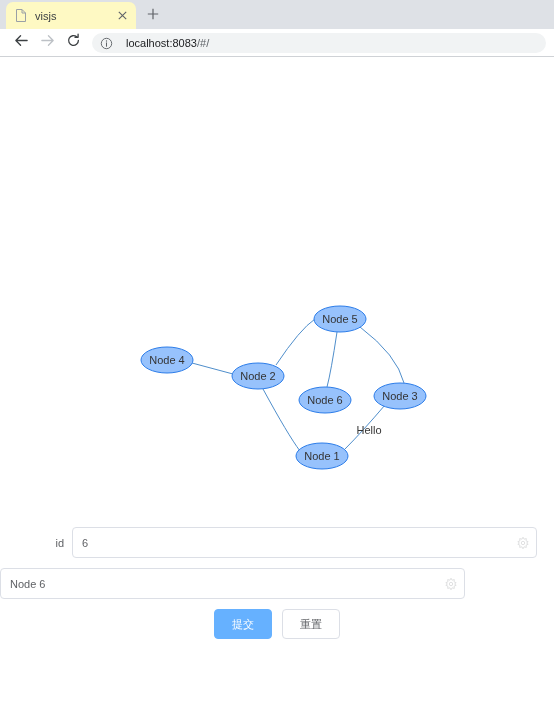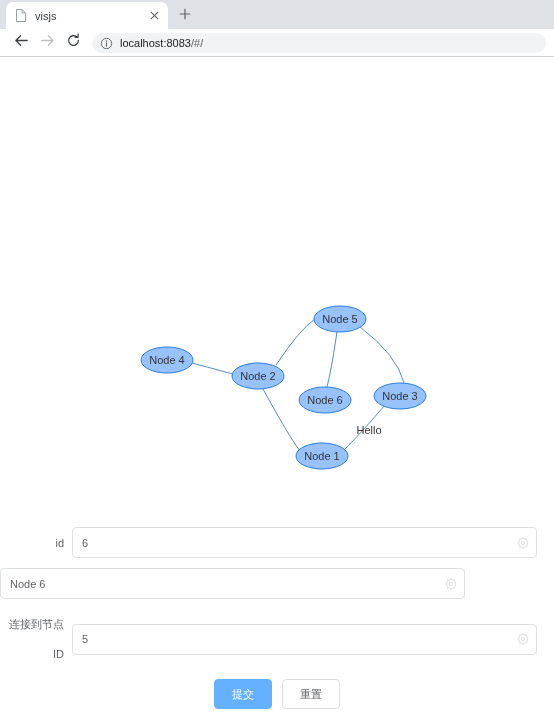--- a/index.html
+++ b/index.html
@@ -16,22 +16,22 @@
 
   .tabstrip {
     height: 29px;
     background: #dee1e6;
     display: flex;
     align-items: flex-end;
     padding-left: 6px;
     position: relative;
   }
   .tab {
-    width: 162px; height: 27px;
-    background: #ffffff;
+    width: 130px; height: 27px;
+    background: #fef9c3;
     border-radius: 7px 7px 0 0;
     display: flex; align-items: center;
     padding: 0 6px 0 9px;
     position: relative;
   }
   .tab-favicon {
     width: 12px; height: 13px;
     margin-right: 8px;
     position: relative;
     flex: none;
@@ -70,20 +70,21 @@
   }
   .omnibox {
     flex: 1;
     height: 20px;
     background: #f1f3f4;
     border-radius: 11px;
     display: flex;
     align-items: center;
     padding: 0 8px;
     margin-left: 6px;
+    gap: 6px;
   }
   .info-icon { width: 13px; height: 13px; margin-right: 7px; flex:none; }
   .url {
     font-size: 11px;
     color: #202124;
     white-space: nowrap;
   }
   .url .dim { color: #5f6368; }
 
   
@@ -310,32 +311,20 @@
           <input class="el-input" value="Node 6" style="">
           <span class="input-suffix">
             <svg width="14" height="14" viewBox="0 0 14 14">
               <path d="M7 1.2 L8.1 3.2 L10.3 2.6 L10.1 4.9 L12.2 5.7 L10.6 7 L12.2 8.3 L10.1 9.1 L10.3 11.4 L8.1 10.8 L7 12.8 L5.9 10.8 L3.7 11.4 L3.9 9.1 L1.8 8.3 L3.4 7 L1.8 5.7 L3.9 4.9 L3.7 2.6 L5.9 3.2 Z" fill="none" stroke="#606266" stroke-width="0.9"></path>
               <circle cx="7" cy="7" r="1.7" fill="none" stroke="#606266" stroke-width="0.9"></circle>
             </svg>
           </span>
         </div>
       </div>
 
-      <div class="form-row">
-        <div class="form-label">连接到节点ID</div>
-        <div class="input-wrap">
-          <input class="el-input" value="5" style="">
-          <span class="input-suffix">
-            <svg width="14" height="14" viewBox="0 0 14 14">
-              <path d="M7 1.2 L8.1 3.2 L10.3 2.6 L10.1 4.9 L12.2 5.7 L10.6 7 L12.2 8.3 L10.1 9.1 L10.3 11.4 L8.1 10.8 L7 12.8 L5.9 10.8 L3.7 11.4 L3.9 9.1 L1.8 8.3 L3.4 7 L1.8 5.7 L3.9 4.9 L3.7 2.6 L5.9 3.2 Z" fill="none" stroke="#606266" stroke-width="0.9"></path>
-              <circle cx="7" cy="7" r="1.7" fill="none" stroke="#606266" stroke-width="0.9"></circle>
-            </svg>
-          </span>
-        </div>
-      </div>
 
       <div class="form-actions">
         <button class="btn btn-primary">提交</button>
         <button class="btn btn-default">重置</button>
       </div>
     </div>
 
   </div>
 </div>
 

